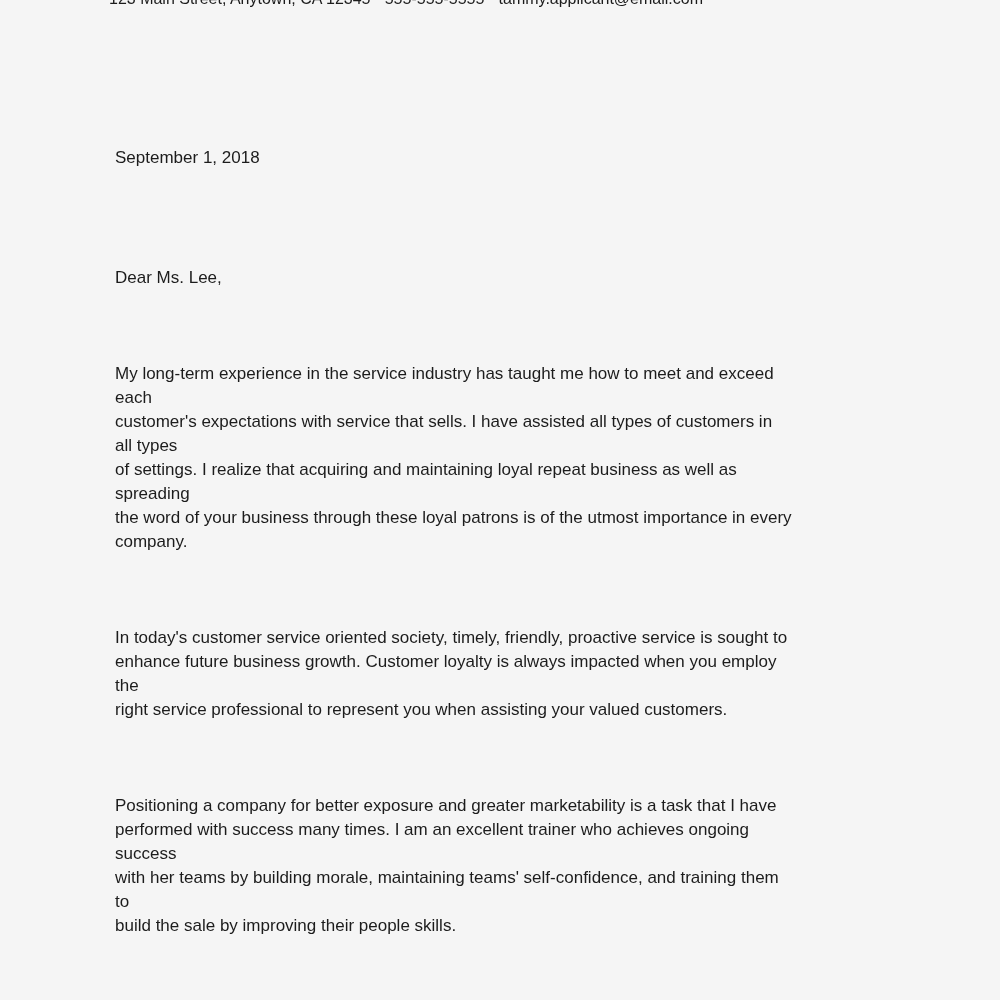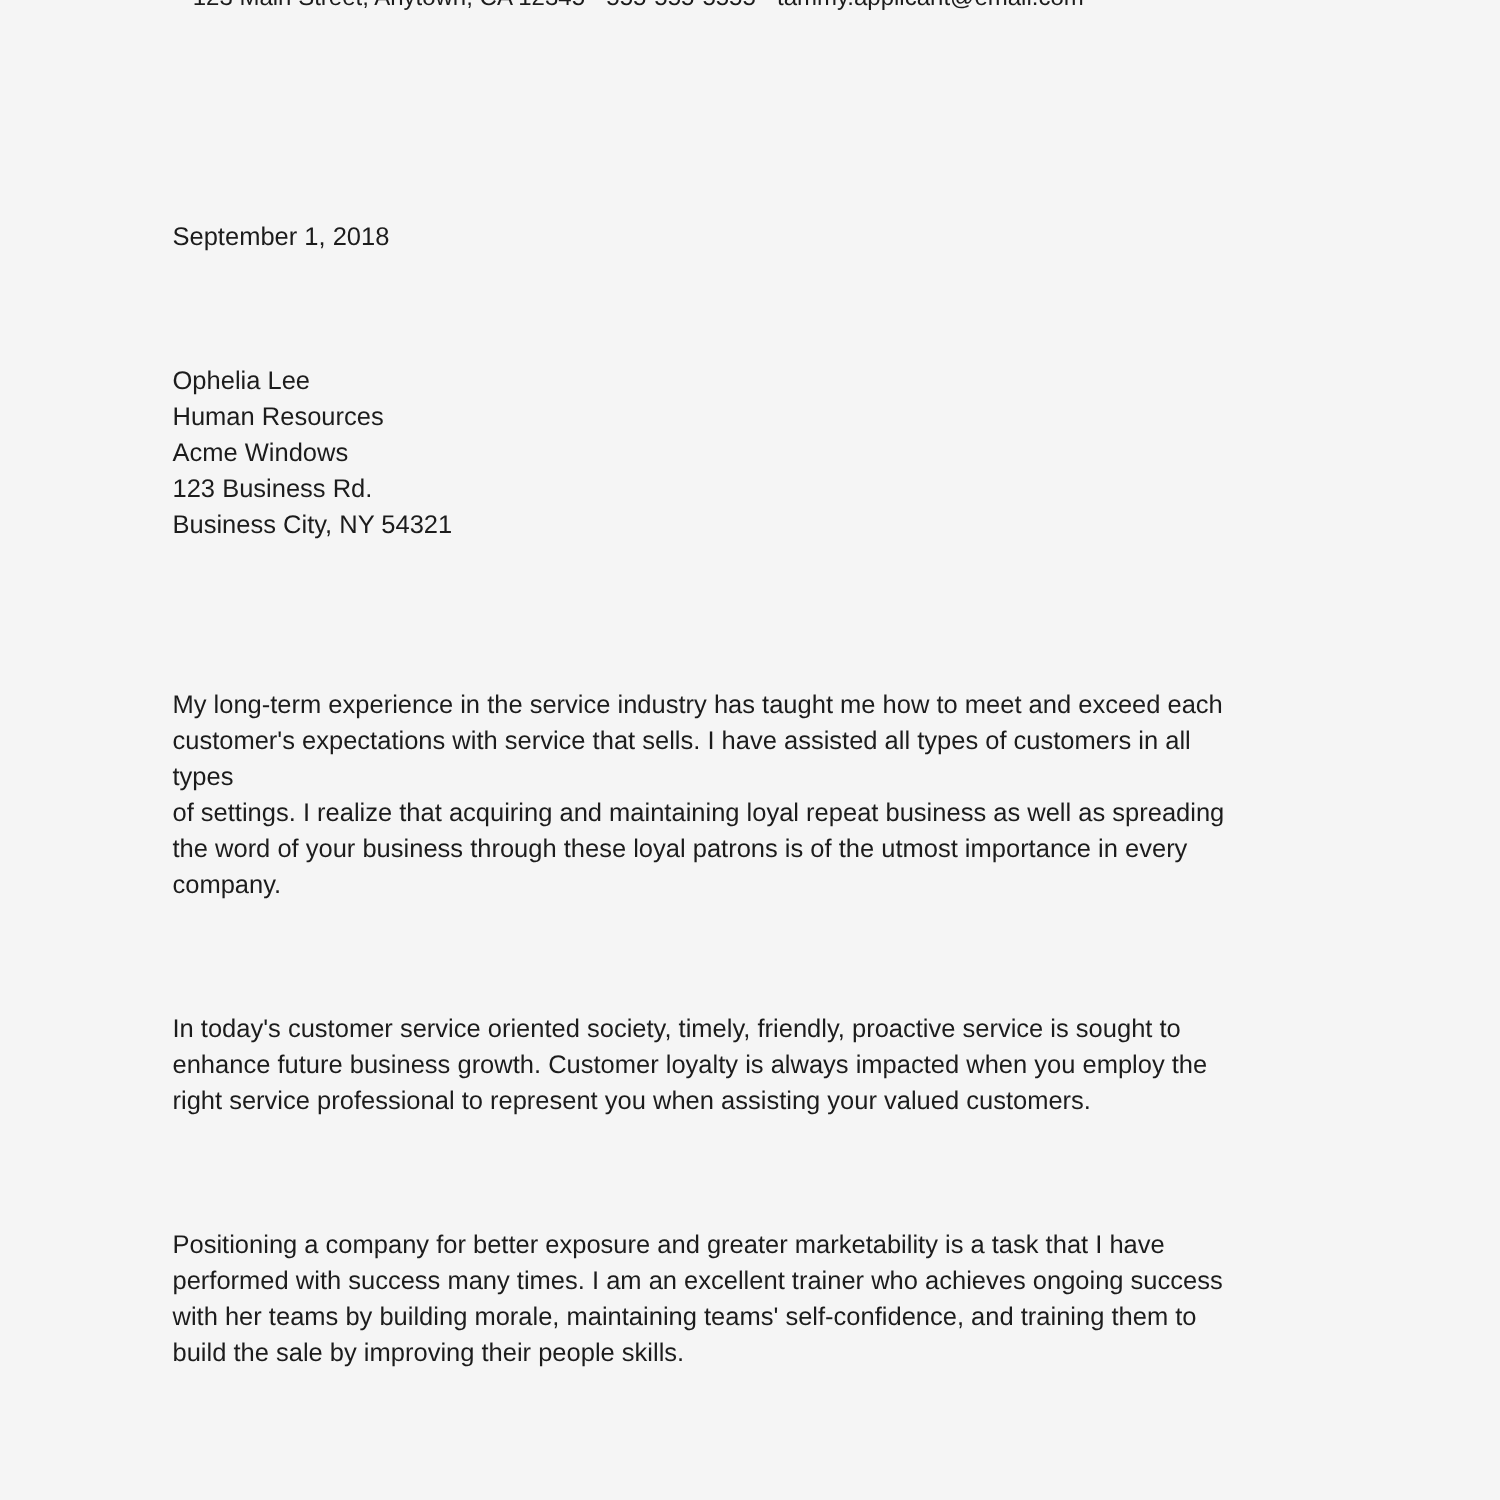--- a/index.html
+++ b/index.html
@@ -16,21 +16,20 @@
     background: var(--page-bg);
     overflow: hidden;
     font-family: "Liberation Sans", sans-serif;
     color: var(--text-color);
   }
   .page {
     position: relative;
     width: 812px;
     height: 1000px;
     overflow: hidden;
-    padding-left: 39px;
   }
   .contact-header {
     position: absolute;
     top: -9px;               
     left: 0;
     width: 100%;
     text-align: center;
     font-size: 16px;
     line-height: 16px;
     white-space: nowrap;
@@ -52,26 +51,22 @@
 <body>
 
 <div class="page">
 
   <div class="contact-header">123 Main Street, Anytown, CA 12345 · 555-555-5555 · tammy.applicant@email.com</div>
 
   <div class="letter-body">
 
     <div class="block">September 1, 2018</div>
 
-    <div class="block">Ophelia Lee
-Human Resources
-Acme Windows
-123 Business Rd.
-Business City, NY 54321</div>
 
+    <div class="block">Dear Ms. Lee,</div>
 
     <div class="block">My long-term experience in the service industry has taught me how to meet and exceed each
 customer's expectations with service that sells. I have assisted all types of customers in all types
 of settings. I realize that acquiring and maintaining loyal repeat business as well as spreading
 the word of your business through these loyal patrons is of the utmost importance in every
 company.</div>
 
     <div class="block">In today's customer service oriented society, timely, friendly, proactive service is sought to
 enhance future business growth. Customer loyalty is always impacted when you employ the
 right service professional to represent you when assisting your valued customers.</div>

